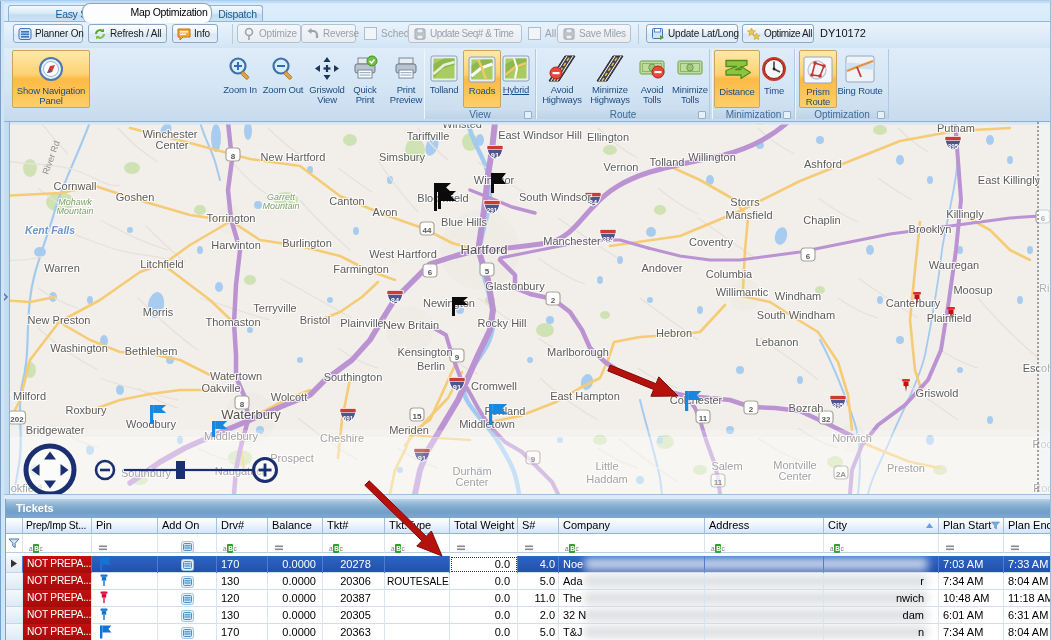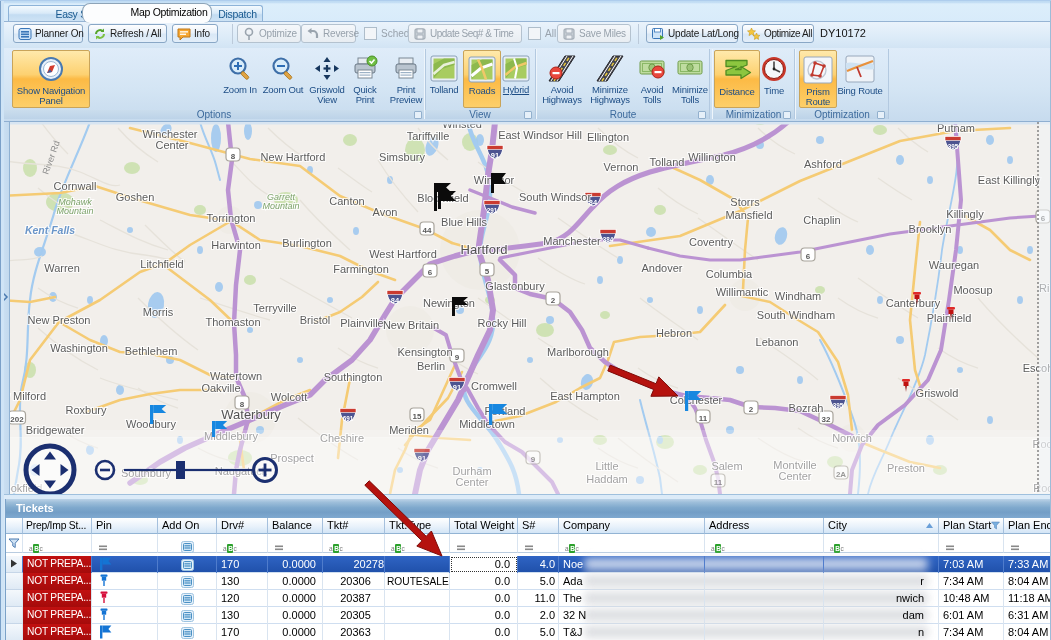--- a/index.html
+++ b/index.html
@@ -131,24 +131,20 @@
         </svg>Update Lat/Long</div>
 <div class="tbtn" style="left:742px;width:72px;letter-spacing:-0.4px;"><svg width="14" height="14" viewBox="0 0 14 14">
           <path d="M4.5,1 l1.2,2.6 2.8,0.3 -2.1,1.9 0.6,2.8 -2.5,-1.5 -2.5,1.5 0.6,-2.8 -2.1,-1.9 2.8,-0.3 z" fill="#f5c53c" stroke="#c89a20" stroke-width="0.6"></path>
           <path d="M9.5,6 l1,2.2 2.4,0.25 -1.8,1.6 0.5,2.4 -2.1,-1.3 -2.1,1.3 0.5,-2.4 -1.8,-1.6 2.4,-0.25 z" fill="#f5c53c" stroke="#c89a20" stroke-width="0.6"></path>
         </svg>Optimize All</div>
 <div style="position:absolute;left:820px;top:5px;font-size:11px;color:#111;">DY10172</div>
     </div>
 
   <div id="ribbon" class="abs"></div>
   <div id="rb-items" class="abs" style="left:0;top:48px;width:1051px;height:74px;">
-      <div class="rgroup" style="left:2px;width:422px;">
-        <div class="rstrip">Options</div>
-        <div class="rlaunch"></div>
-      </div>
 <div class="rgroup" style="left:424px;width:110px;">
         <div class="rstrip">View</div>
         <div class="rlaunch"></div>
       </div>
 <div class="rgroup" style="left:536px;width:172px;">
         <div class="rstrip">Route</div>
         <div class="rlaunch"></div>
       </div>
 <div class="rgroup" style="left:712px;width:81px;">
         <div class="rstrip">Minimization</div>
@@ -927,21 +923,21 @@
               <path d="M3.4,0.5 h9 l-3,3.5 l3,3.5 h-9 z" fill="#1474d4"></path>
             </svg></div>
           <div class="dcell" style="left:152px;width:59px;text-align:center;padding:2px 0 0 0;"><svg width="13" height="12" viewBox="0 0 13 12" style="vertical-align:middle">
               <rect x="0.5" y="0.5" width="12" height="11" rx="2" fill="#e8f2fb" stroke="#9ec4e0"></rect>
               <rect x="2.5" y="2.5" width="8" height="7" rx="1" fill="#cfe6f6" stroke="#4a90c4"></rect>
               <rect x="3.5" y="4.2" width="6" height="1.2" fill="#4a90c4"></rect>
               <rect x="3.5" y="6.4" width="6" height="1.2" fill="#4a90c4"></rect>
             </svg></div>
           <div class="dcell" style="left:211px;width:51px;">170</div>
           <div class="dcell" style="left:262px;width:55px;text-align:right;padding:2px 6px 0 0;">0.0000</div>
-          <div class="dcell" style="left:317px;width:62px;text-align:right;">20278</div>
+          <div class="dcell" style="left:317px;width:62px;text-align:center;">20278</div>
           <div class="dcell" style="left:379px;width:65px;padding:3px 0 0 2px;font-size:10.2px;"></div>
           <div class="dcell" style="left:444px;width:68px;text-align:right;padding:2px 7px 0 0;background:#fff;color:#000;outline:1px dotted #333;outline-offset:-2px;">0.0</div>
           <div class="dcell" style="left:512px;width:41px;text-align:right;padding:2px 3px 0 0;">4.0</div>
           <div class="dcell" style="left:553px;width:146px;">Noe</div>
           <div class="dcell" style="left:699px;width:119px;"></div>
           <div class="dcell" style="left:818px;width:115px;text-align:right;padding:2px 14px 0 0;"></div>
           <div class="dcell" style="left:933px;width:65px;">7:03 AM</div>
           <div class="dcell" style="left:998px;width:48px;border-right:1px dotted #999;">7:33 AM</div>
         </div>
 <div class="drow" style="top:55px;">

